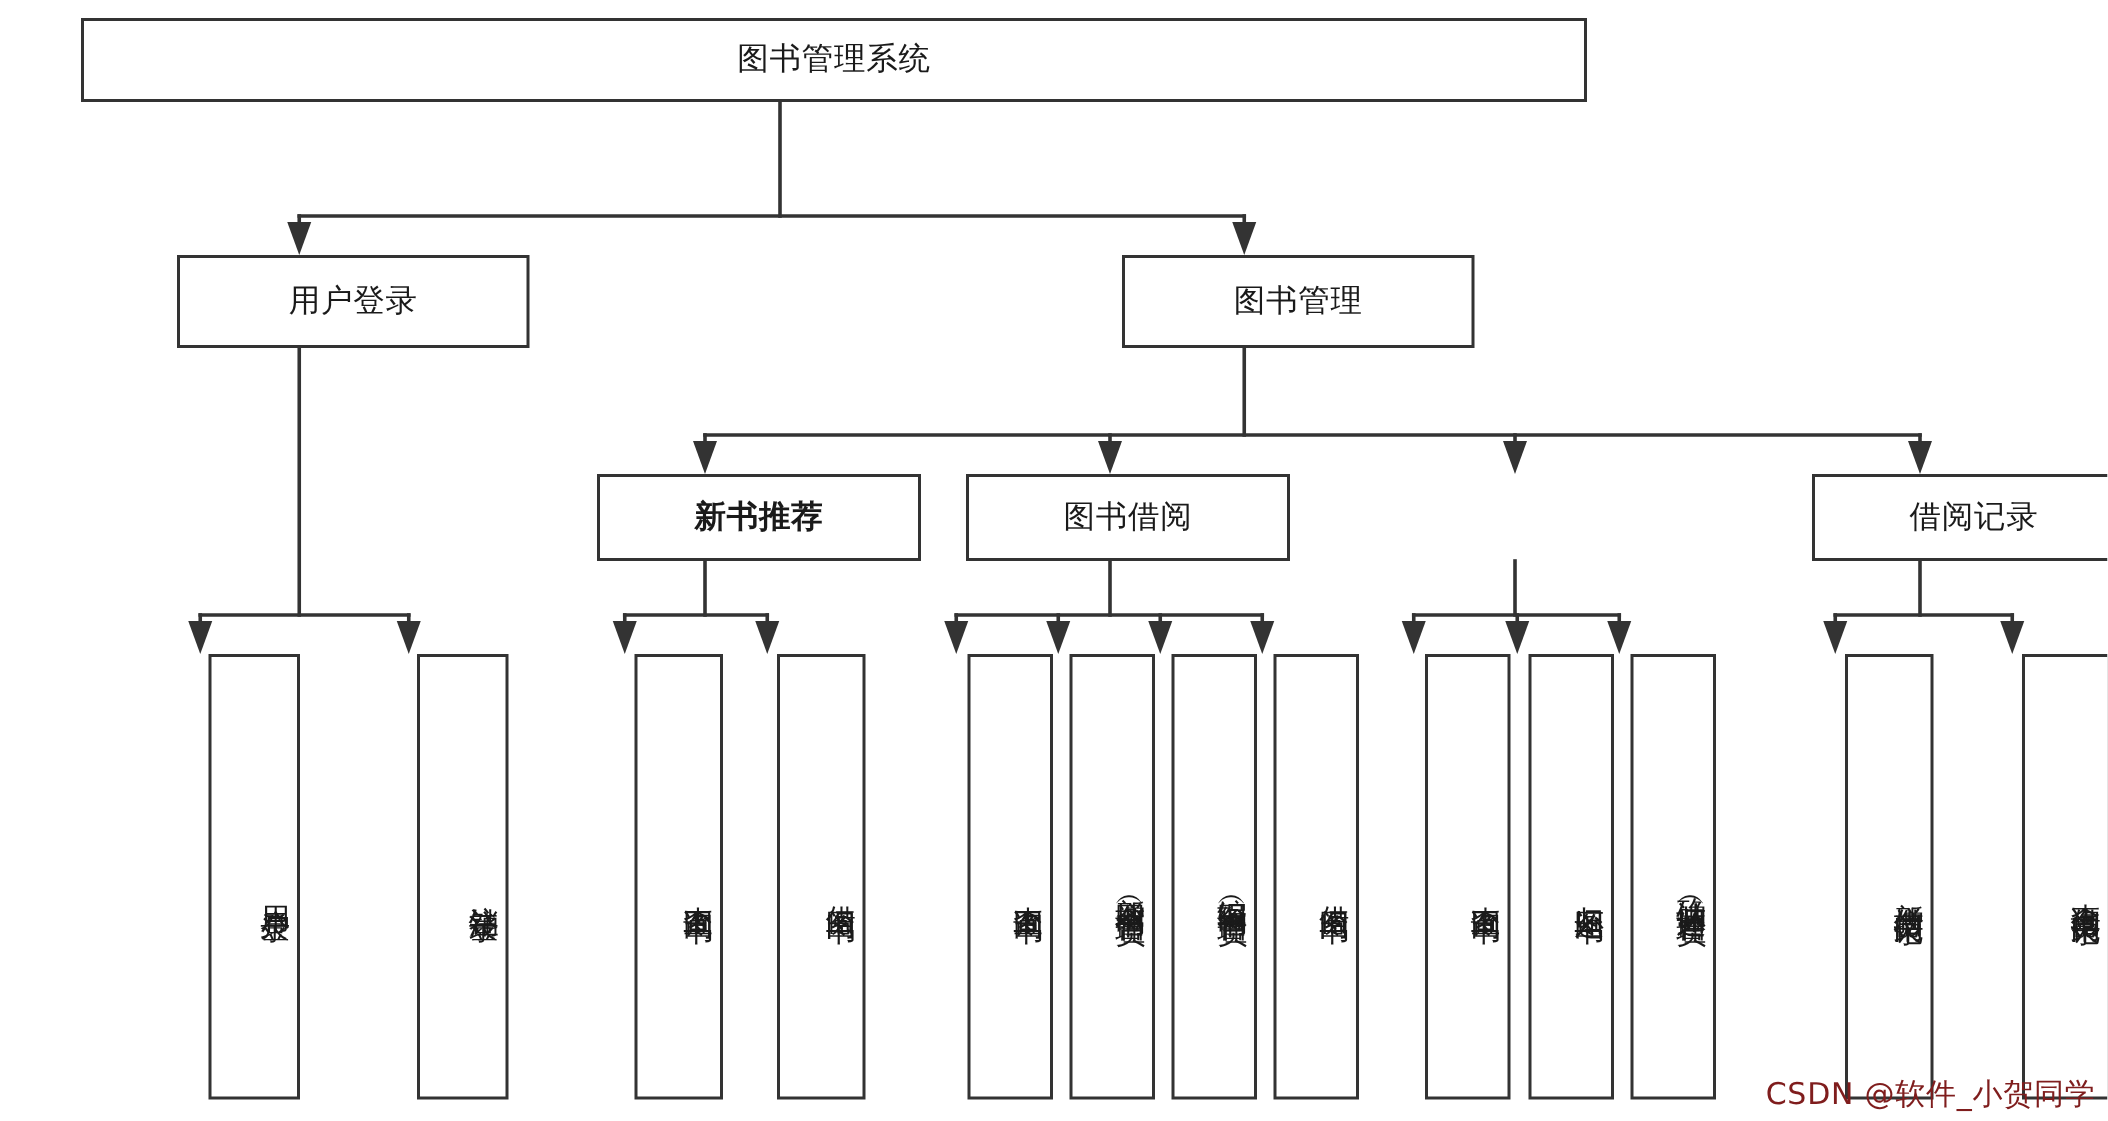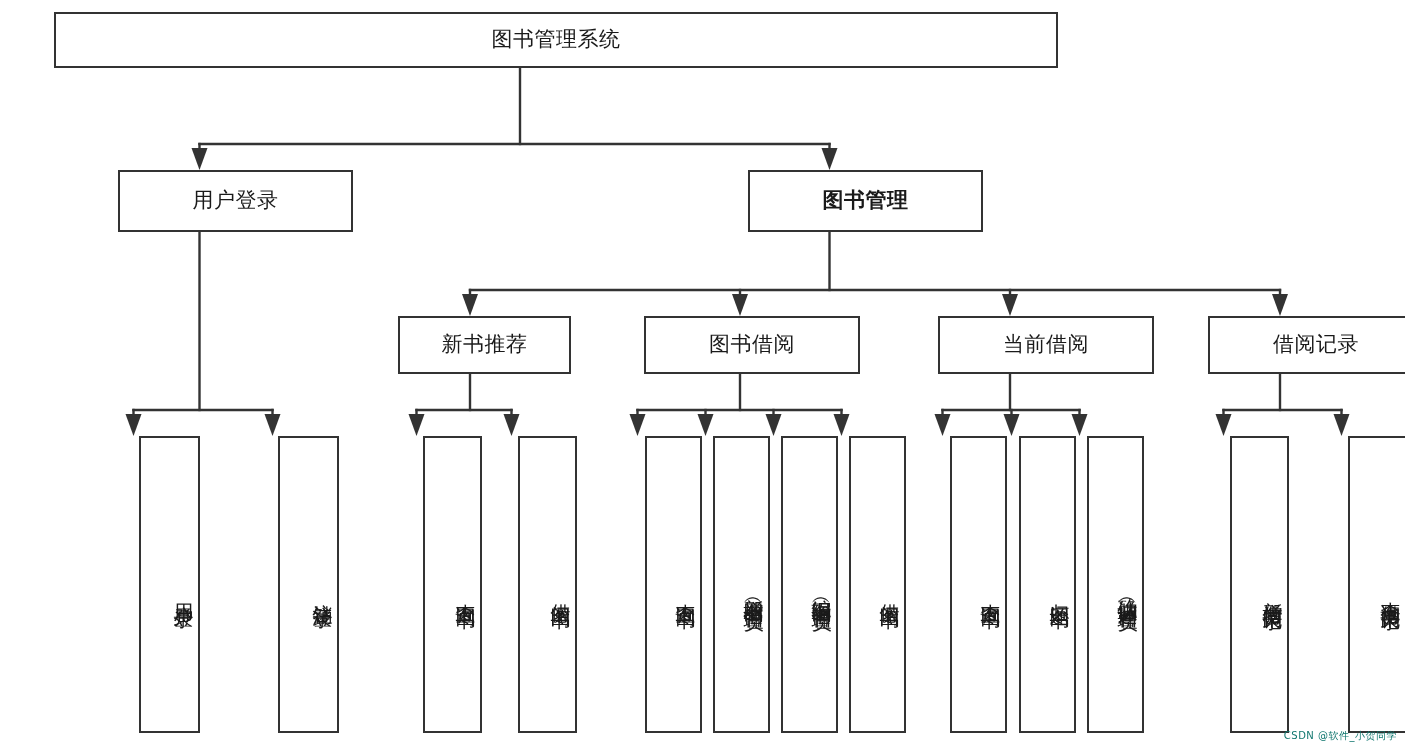--- a/index.html
+++ b/index.html
@@ -52,22 +52,22 @@
     justify-content: center;
   }
   .node-label {
     display: block;
     white-space: nowrap;
   }
   #watermark {
     position: absolute;
     right: 8px;
     bottom: 4px;
-    font-size: 10px;
-    color: #0f766e;
+    font-size: 20px;
+    color: #7f1d1d;
     letter-spacing: 0.5px;
     user-select: none;
     white-space: nowrap;
   }
 </style>
 </head>
 <body>
 
 <div id="canvas">
 
@@ -127,35 +127,32 @@
     </svg>
 
   <div class="node horizontal" style="left: 18px; top: 12px; width: 1004px; height: 56px;">
     <span class="node-label">图书管理系统</span>
   </div>
 
   <div class="node horizontal" style="left: 82px; top: 170px; width: 235px; height: 62px;">
     <span class="node-label">用户登录</span>
   </div>
 
-  <div class="node horizontal" style="left: 712px; top: 170px; width: 235px; height: 62px; font-weight: bold;">
+  <div class="node horizontal" style="left: 712px; top: 170px; width: 235px; height: 62px;">
     <span class="node-label">图书管理</span>
   </div>
 
-  <div class="node horizontal" style="left: 362px; top: 316px; width: 173px; height: 58px;">
+  <div class="node horizontal" style="left: 362px; top: 316px; width: 216px; height: 58px; font-weight: bold;">
     <span class="node-label">新书推荐</span>
   </div>
 
   <div class="node horizontal" style="left: 608px; top: 316px; width: 216px; height: 58px;">
     <span class="node-label">图书借阅</span>
   </div>
 
-  <div class="node horizontal" style="left: 902px; top: 316px; width: 216px; height: 58px;">
-    <span class="node-label">当前借阅</span>
-  </div>
 
   <div class="node horizontal" style="left: 1172px; top: 316px; width: 216px; height: 58px;">
     <span class="node-label">借阅记录</span>
   </div>
 
   <div class="node vertical" style="left: 103px; top: 436px; width: 61px; height: 297px;">
     <span class="node-label">用户登录</span>
   </div>
 
   <div class="node vertical" style="left: 242px; top: 436px; width: 61px; height: 297px;">

